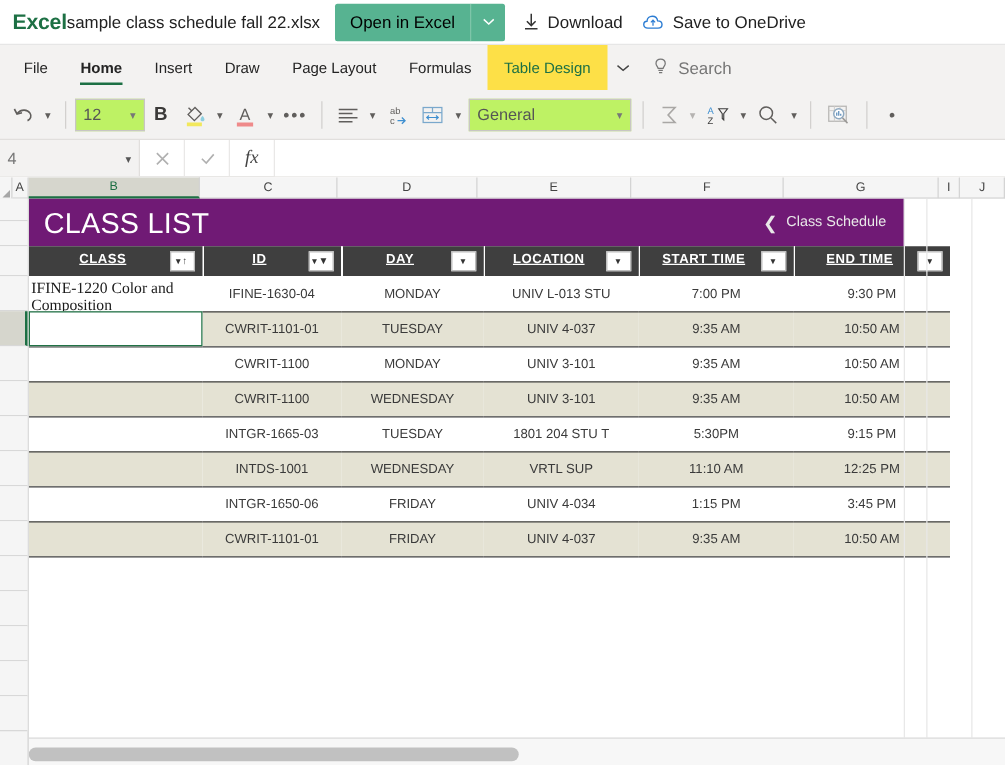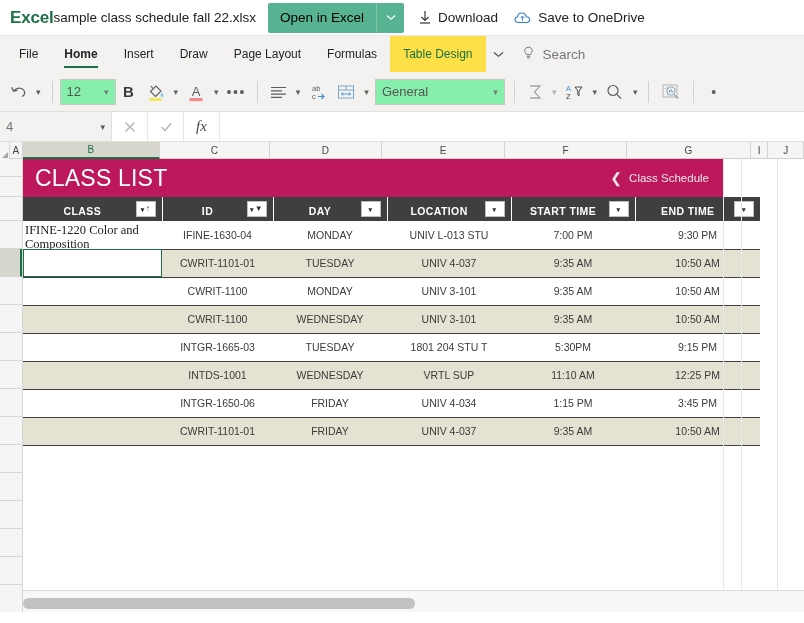--- a/index.html
+++ b/index.html
@@ -124,21 +124,21 @@
     padding: 0 4px;
     cursor: pointer;
     color: #3b3a39;
   }
   .caret-sm { font-size: 9px; color: #605e5c; padding: 0 4px; cursor: pointer; }
   .sep { width: 1px; height: 22px; background: #d2d0ce; margin: 0 7px; }
   .combo {
     display: flex; align-items: center; justify-content: space-between;
     height: 26px;
     border: 1px solid #c8c6c4;
-    background: #86efac;
+    background: #bef264;
     padding: 0 6px;
     font-size: 13px;
     color: #555;
     cursor: pointer;
   }
   .combo.font-size { width: 56px; }
   .combo.numfmt { width: 130px; margin: 0 2px; }
   .bold-btn { font-weight: bold; font-size: 15px; color: #3b3a39; }
   .dots { letter-spacing: 1.5px; font-size: 14px; color: #605e5c; }
 
@@ -227,21 +227,21 @@
     position: absolute;
     left: 23px; top: 17px;
     width: 781px; height: 453px;
     background: #ffffff;
   }
 
   
   .tbl { position: absolute; left: 0; top: 0; width: 700px; }
   .tbl-title {
     height: 38px;
-    background: #be185d;
+    background: #701a75;
     display: flex; align-items: center; justify-content: space-between;
     padding: 0 14px 0 12px;
   }
   .tbl-title h1 {
     margin: 0;
     color: #ffffff;
     font-size: 23px;
     font-weight: normal;
     letter-spacing: 0.2px;
   }
@@ -259,22 +259,23 @@
     color: #ffffff;
     font-size: 10.5px;
     font-weight: bold;
     letter-spacing: 0.4px;
     height: 24px;
     padding: 0 6px;
     border-right: 1px solid #ffffff;
     position: relative;
   }
   table.classlist th .th-inner {
-    display: flex; align-items: flex-end; justify-content: center; gap: 0px;
+    display: flex; align-items: flex-start; justify-content: center; gap: 0px;
     position: relative;
+    text-decoration: underline;
   }
   .th-label { flex: 1; text-align: center; }
   .filter-btn {
     width: 20px; height: 16px;
     background: #ffffff;
     border: 1px solid #bdbdbd;
     display: inline-flex; align-items: center; justify-content: center;
     gap: 1px;
     cursor: pointer;
     flex: 0 0 auto;

